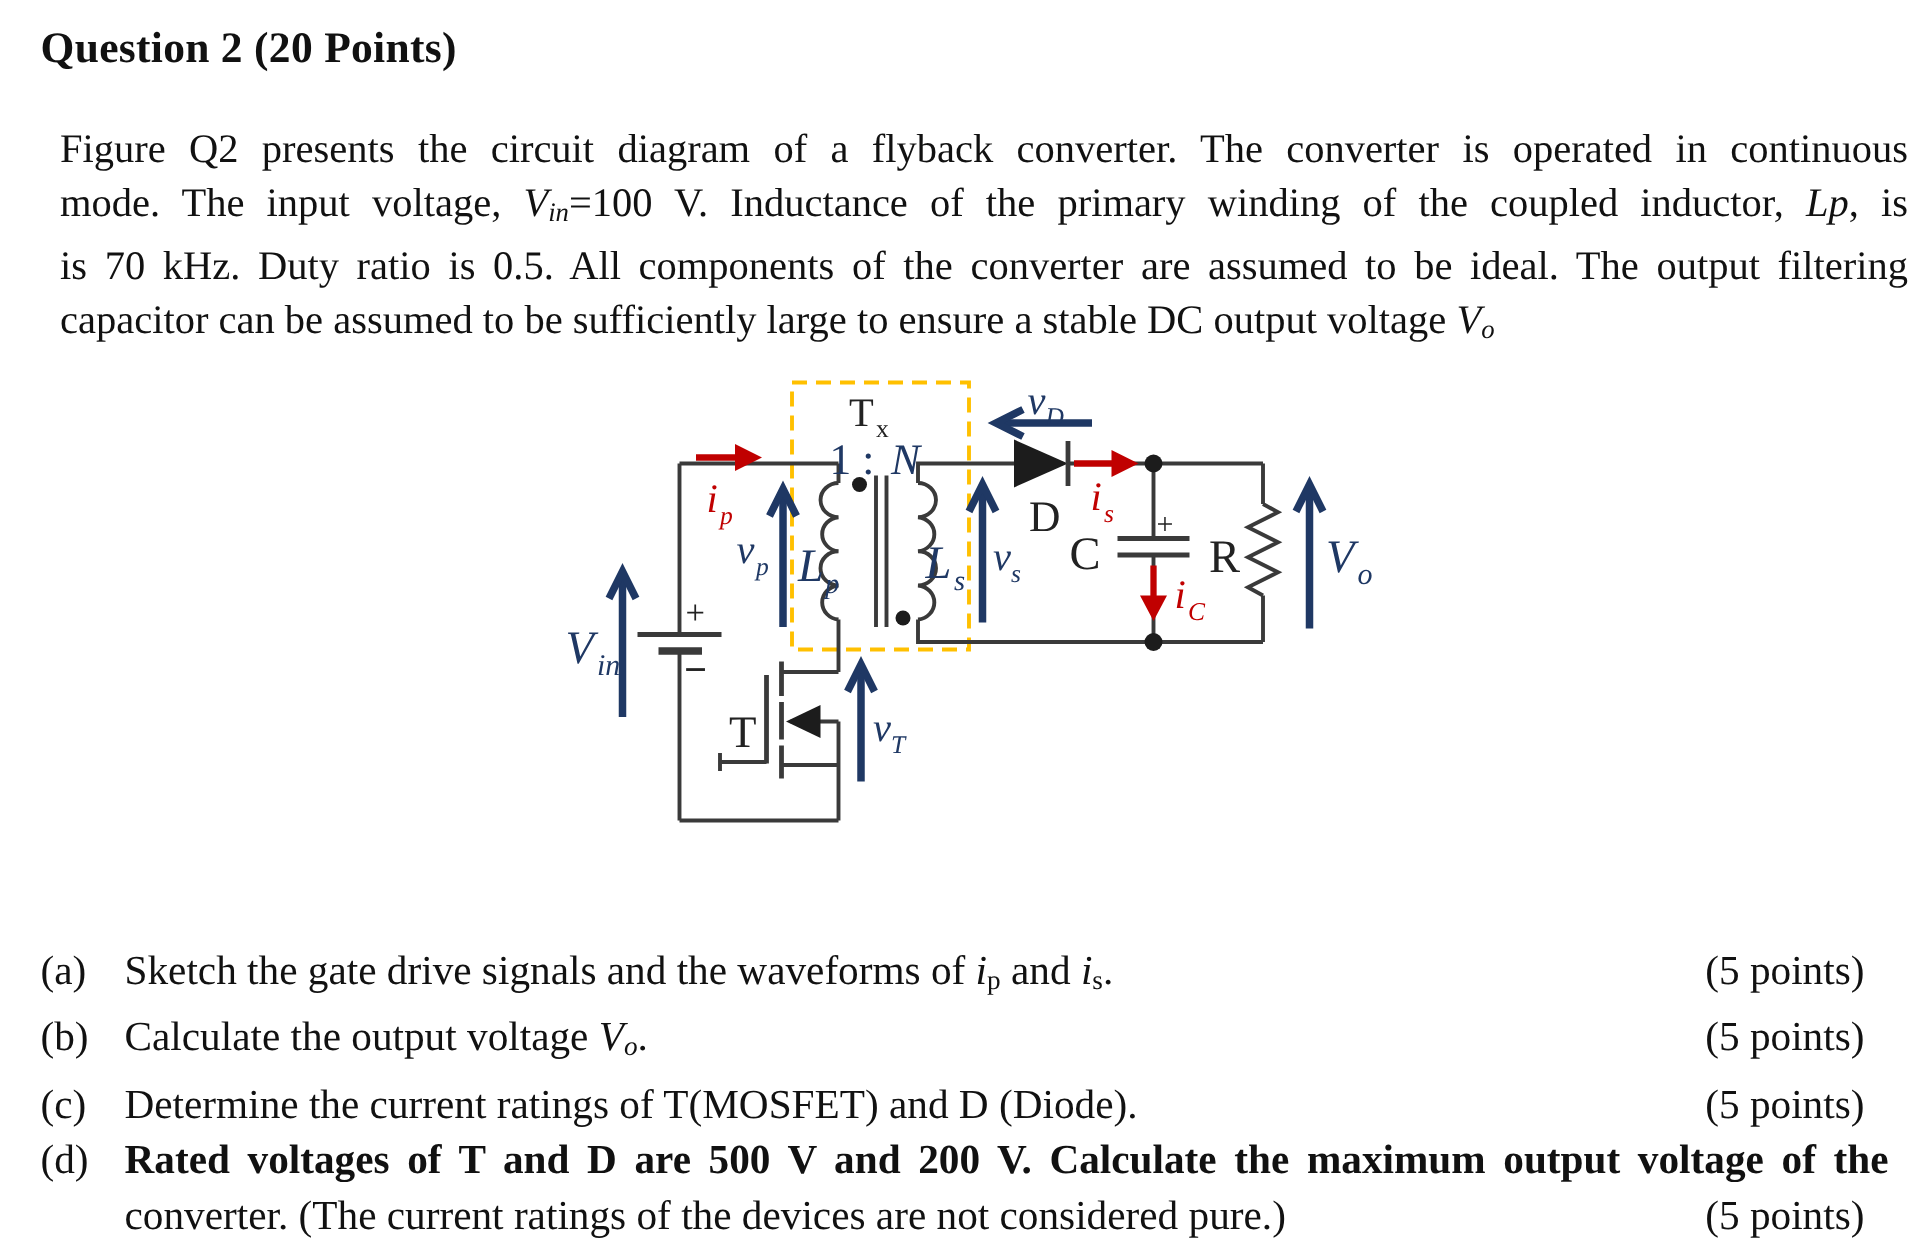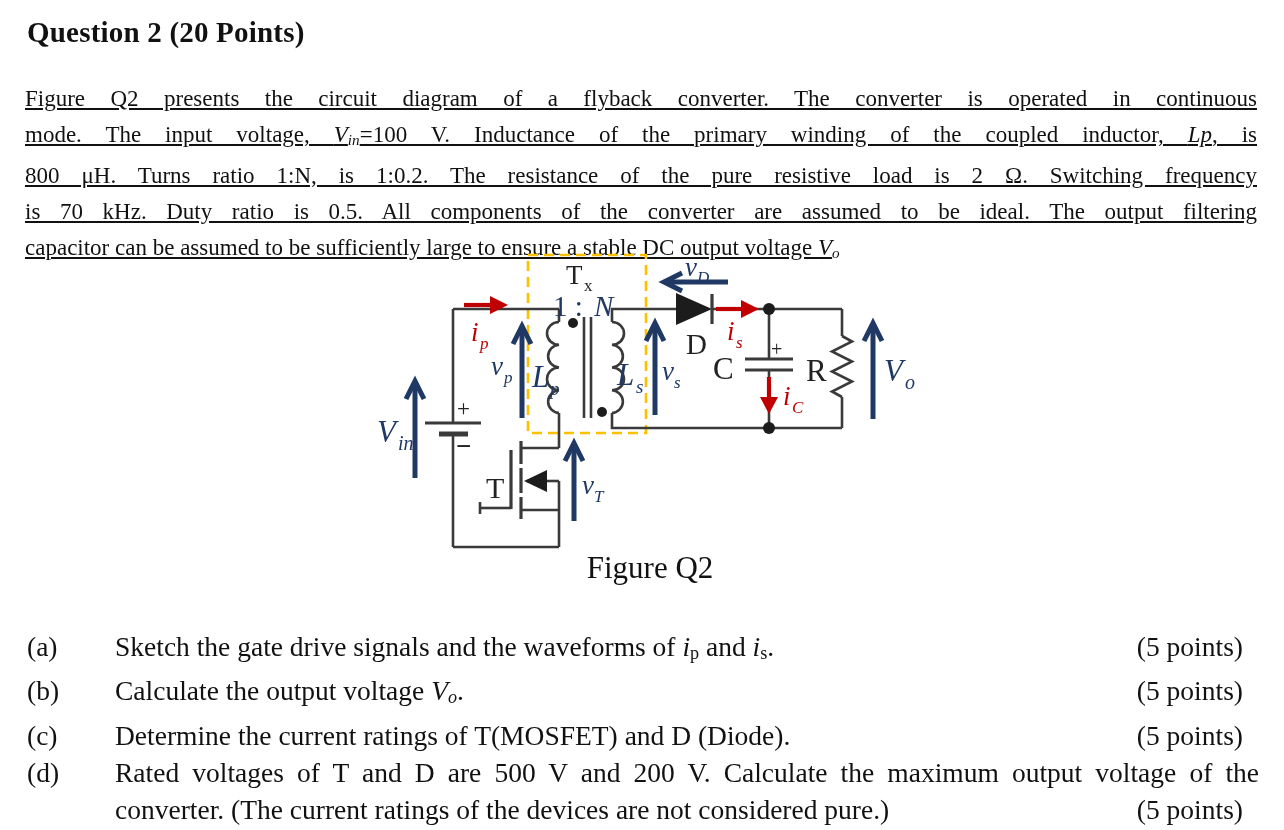--- a/index.html
+++ b/index.html
@@ -1,31 +1,31 @@
 <!DOCTYPE html>
 <html><head>
 <meta charset="utf-8">
 <style>
   html,body{margin:0;padding:0;background:#ffffff;width:1284px;height:830px;overflow:hidden;}
   .page{position:relative;width:1284px;height:742px;background:#fff;color:#111;
         font-family:"Liberation Serif",serif;}
   .abs{position:absolute;}
   .title{left:27px;top:16px;font-size:29px;font-weight:bold;letter-spacing:0.2px;}
-  .para{left:25px;top:81px;width:1232px;font-size:23px;line-height:36px;text-decoration:underline;}
+  .para{left:40px;top:81px;width:1232px;font-size:27px;line-height:36px;}
   .para .ln{text-align:justify;text-align-last:justify;}
   .para .ln.last{text-align:left;text-align-last:left;}
   .s-i{font-style:italic;}
   .s-sub{font-size:0.66em;vertical-align:-0.18em;}
   .s-isub{font-style:italic;font-size:0.66em;vertical-align:-0.18em;}
   .caption{left:375px;top:550px;width:550px;text-align:center;font-size:31px;}
   .qlist{left:27px;top:628px;width:1232px;font-size:27.5px;line-height:37px;}
   .qitem{position:relative;}
   .qlabel{position:absolute;left:0;top:0;}
-  .qtext{margin-left:88px;}
-  .qtext .ln.j{text-align:justify;text-align-last:justify;}
+  .qtext{margin-left:56px;}
+  .qtext .ln.j{text-align:justify;text-align-last:justify;font-weight:bold;}
   .qpoints{position:absolute;right:16px;top:0;margin-left:11px;}
   .qpoints.bottom{top:auto;bottom:0;}
   svg text{font-family:"Liberation Serif",serif;}
   .wire{stroke:#3a3a3a;stroke-width:2.6;fill:none;}
   .wire-thick{stroke:#3a3a3a;stroke-width:3.2;fill:none;}
   .plate-short{stroke:#3a3a3a;stroke-width:5;fill:none;}
   .blk{fill:#1c1c1c;}
   .corebox{stroke:#ffc000;stroke-width:2.6;fill:none;stroke-dasharray:10 6;}
   .barrow{stroke:#1f3864;stroke-width:5;fill:none;stroke-linejoin:miter;}
   .rarrow{stroke:#c00000;stroke-width:4.2;fill:none;}
@@ -37,21 +37,20 @@
 </head>
 <body>
 
 <div class="page">
 
   <div class="abs title">Question 2 (20 Points)</div>
 
   <div class="abs para">
     <div class="ln"><span>Figure Q2 presents the circuit diagram of a flyback converter. The converter is operated in continuous</span></div>
     <div class="ln"><span>mode. The input voltage, </span><span class="s-i">V</span><span class="s-isub">in</span><span>=100 V. Inductance of the primary winding of the coupled inductor, </span><span class="s-i">Lp</span><span>, is</span></div>
-    <div class="ln"><span>800 μH. Turns ratio 1:N, is 1:0.2. The resistance of the pure resistive load is 2 Ω. Switching frequency</span></div>
     <div class="ln"><span>is 70 kHz. Duty ratio is 0.5. All components of the converter are assumed to be ideal. The output filtering</span></div>
     <div class="ln last"><span>capacitor can be assumed to be sufficiently large to ensure a stable DC output voltage </span><span class="s-i">V</span><span class="s-isub">o</span></div>
   </div>
 
   <svg class="abs" style="left:375px;top:248px;" width="550" height="302" viewBox="375 248 550 302">
 
     <rect x="528" y="255" width="118" height="178" class="corebox"></rect>
 
     <g>
       <path class="wire" d="M453,309 H559"></path>
@@ -207,21 +206,20 @@
       <text x="884" y="381" font-size="31" font-style="italic" class="navy">V</text>
       <text x="905" y="389" font-size="20" font-style="italic" class="navy">o</text>
     </g>
     <text x="486" y="498" font-size="30" class="ink">T</text>
     <g>
       <text x="582" y="494" font-size="27" font-style="italic" class="navy">v</text>
       <text x="594" y="502" font-size="17" font-style="italic" class="navy">T</text>
     </g>
   </svg>
 
-  <div class="abs caption">Figure Q2</div>
 
   <div class="abs qlist">
     <div class="qitem">
       <span class="qlabel">(a)</span>
       <div class="qtext">
           <div class="ln"><span>Sketch the gate drive signals and the waveforms of </span><span class="s-i">i</span><span class="s-sub">p</span><span> and </span><span class="s-i">i</span><span class="s-sub">s</span><span>.</span></div>
         </div>
       <span class="qpoints">(5 points)</span>
     </div>
     <div class="qitem">

